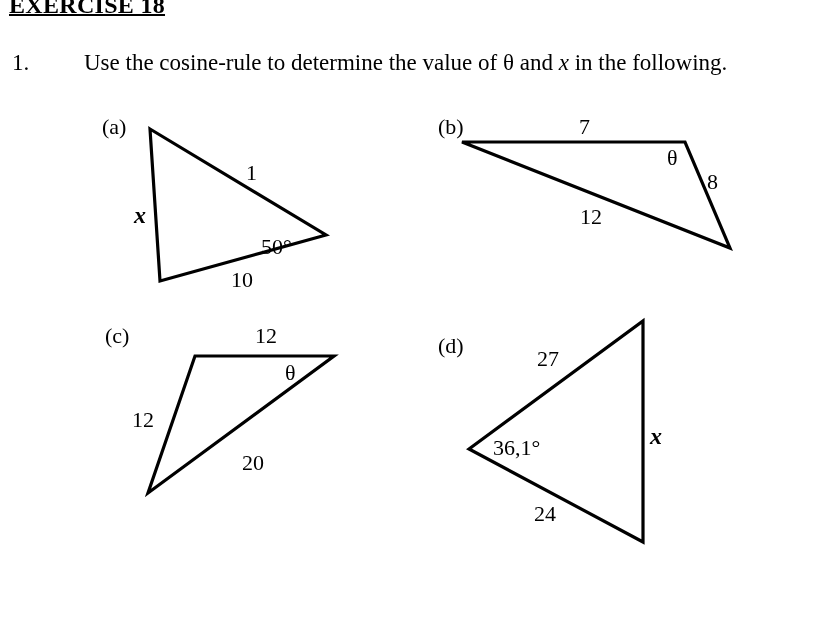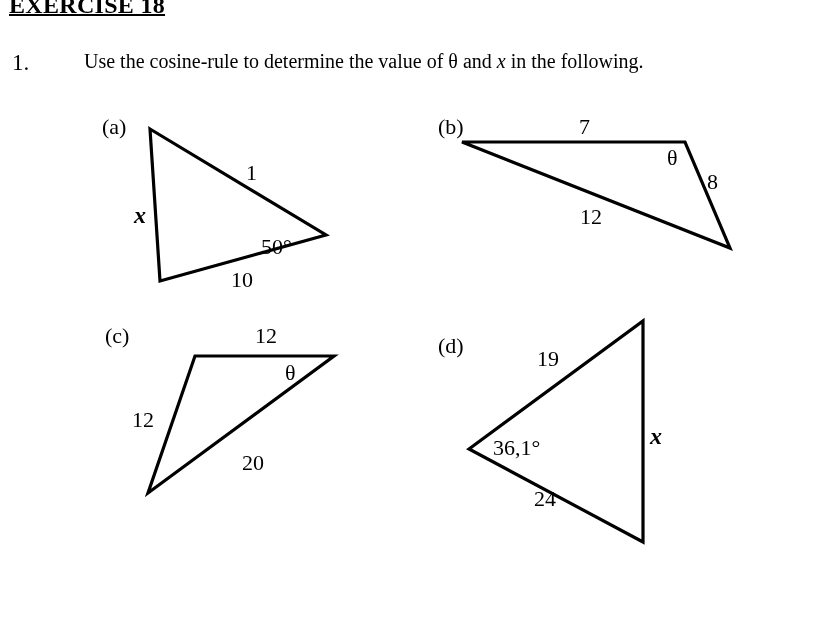--- a/index.html
+++ b/index.html
@@ -1,21 +1,21 @@
 <!DOCTYPE html>
 <html><head>
 <meta charset="utf-8">
 <style>
   html, body { margin: 0; padding: 0; background: #ffffff; }
   body { width: 836px; height: 627px; position: relative; overflow: hidden;
          font-family: "Liberation Serif", "DejaVu Serif", serif; color: #000; }
   .heading { position: absolute; left: 9px; top: -8px; font-size: 24px; font-weight: bold;
              text-decoration: underline; text-decoration-thickness: 2px; letter-spacing: 0.3px; }
   .qnum { position: absolute; left: 12px; top: 50px; font-size: 23px; }
-  .qtext { position: absolute; left: 84px; top: 50px; font-size: 20px; white-space: nowrap; }
+  .qtext { position: absolute; left: 84px; top: 50px; font-size: 23px; white-space: nowrap; }
   .qtext i { font-style: italic; }
   svg.fig { position: absolute; left: 0; top: 0; }
   .lbl { position: absolute; font-size: 22px; line-height: 1; white-space: nowrap; }
   .var { font-style: italic; font-weight: bold; font-size: 24px; }
 </style>
 </head>
 <body>
 
 <div class="heading">EXERCISE 18</div>
 <div class="qnum">1.</div>
@@ -42,16 +42,16 @@
 <div class="lbl" style="left:707px;top:171px">8</div>
 <div class="lbl" style="left:580px;top:206px">12</div>
 
 <div class="lbl" style="left:105px;top:325px">(c)</div>
 <div class="lbl" style="left:255px;top:325px">12</div>
 <div class="lbl" style="left:285px;top:362px">θ</div>
 <div class="lbl" style="left:132px;top:409px">12</div>
 <div class="lbl" style="left:242px;top:452px">20</div>
 
 <div class="lbl" style="left:438px;top:335px">(d)</div>
-<div class="lbl" style="left:537px;top:348px">19</div>
+<div class="lbl" style="left:537px;top:348px">27</div>
 <div class="lbl" style="left:493px;top:437px">36,1°</div>
 <div class="lbl var" style="left:650px;top:424px">x</div>
-<div class="lbl" style="left:534px;top:488px">24</div>
+<div class="lbl" style="left:534px;top:503px">24</div>
 
 </body></html>

